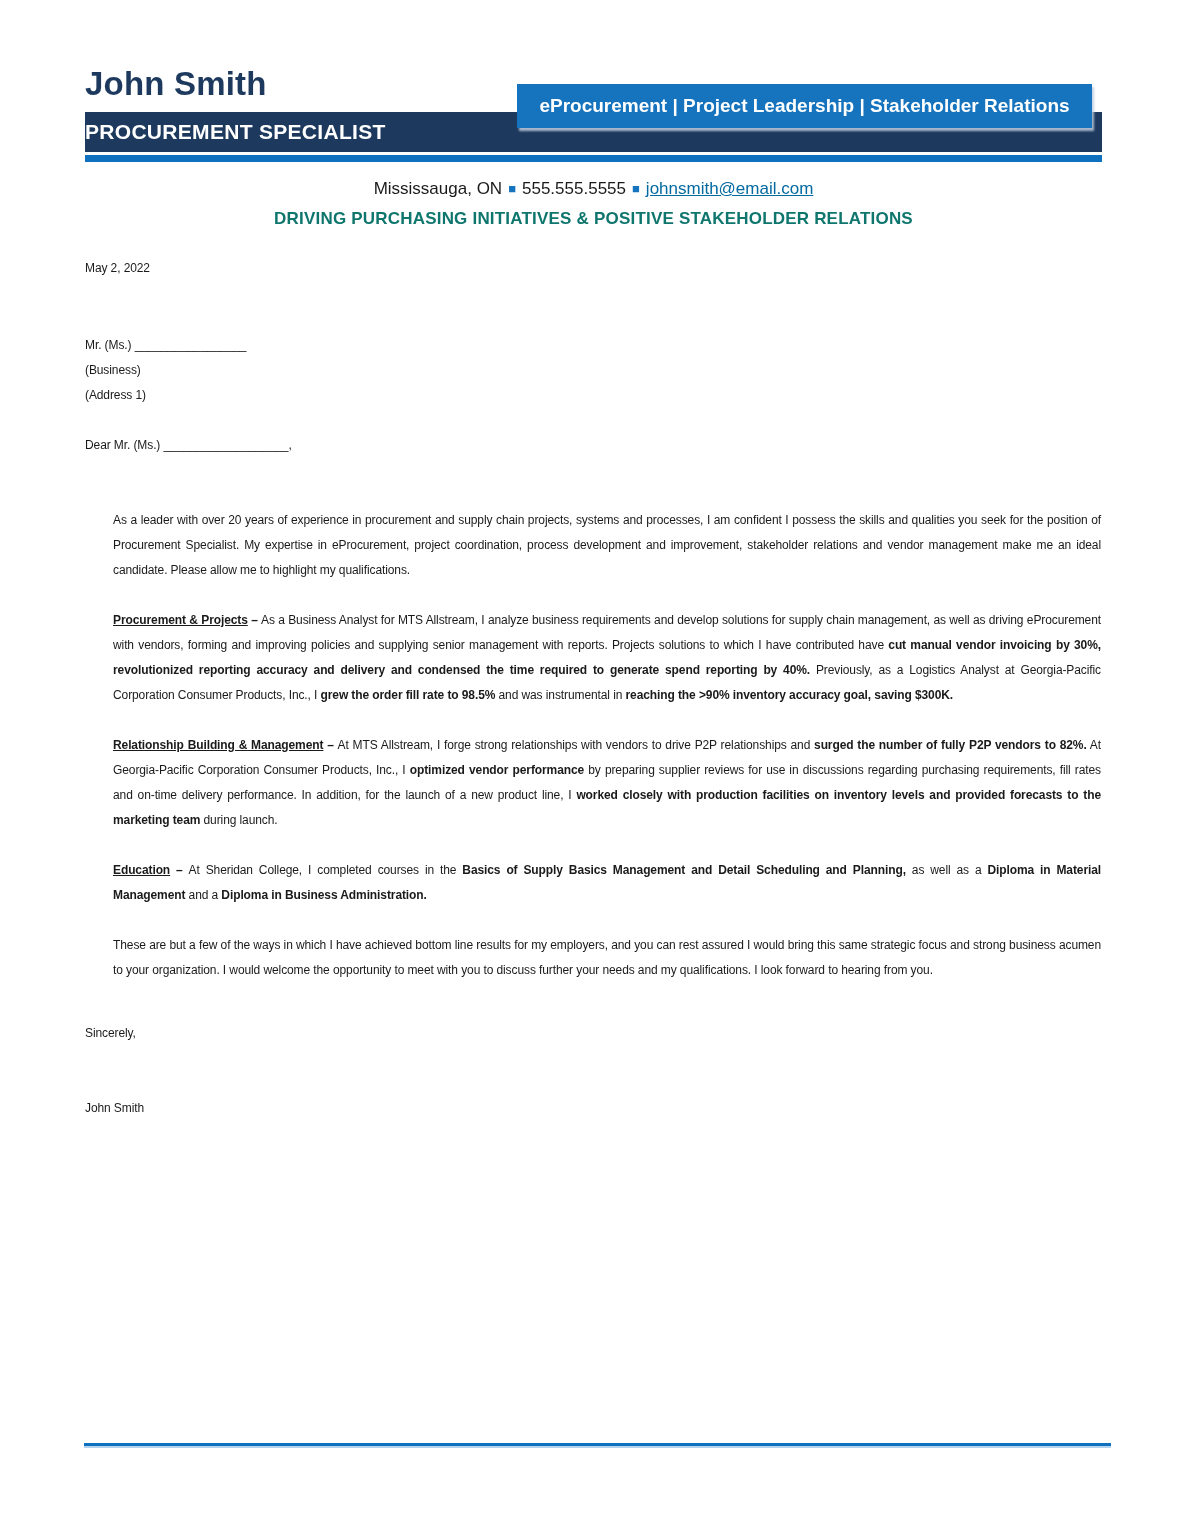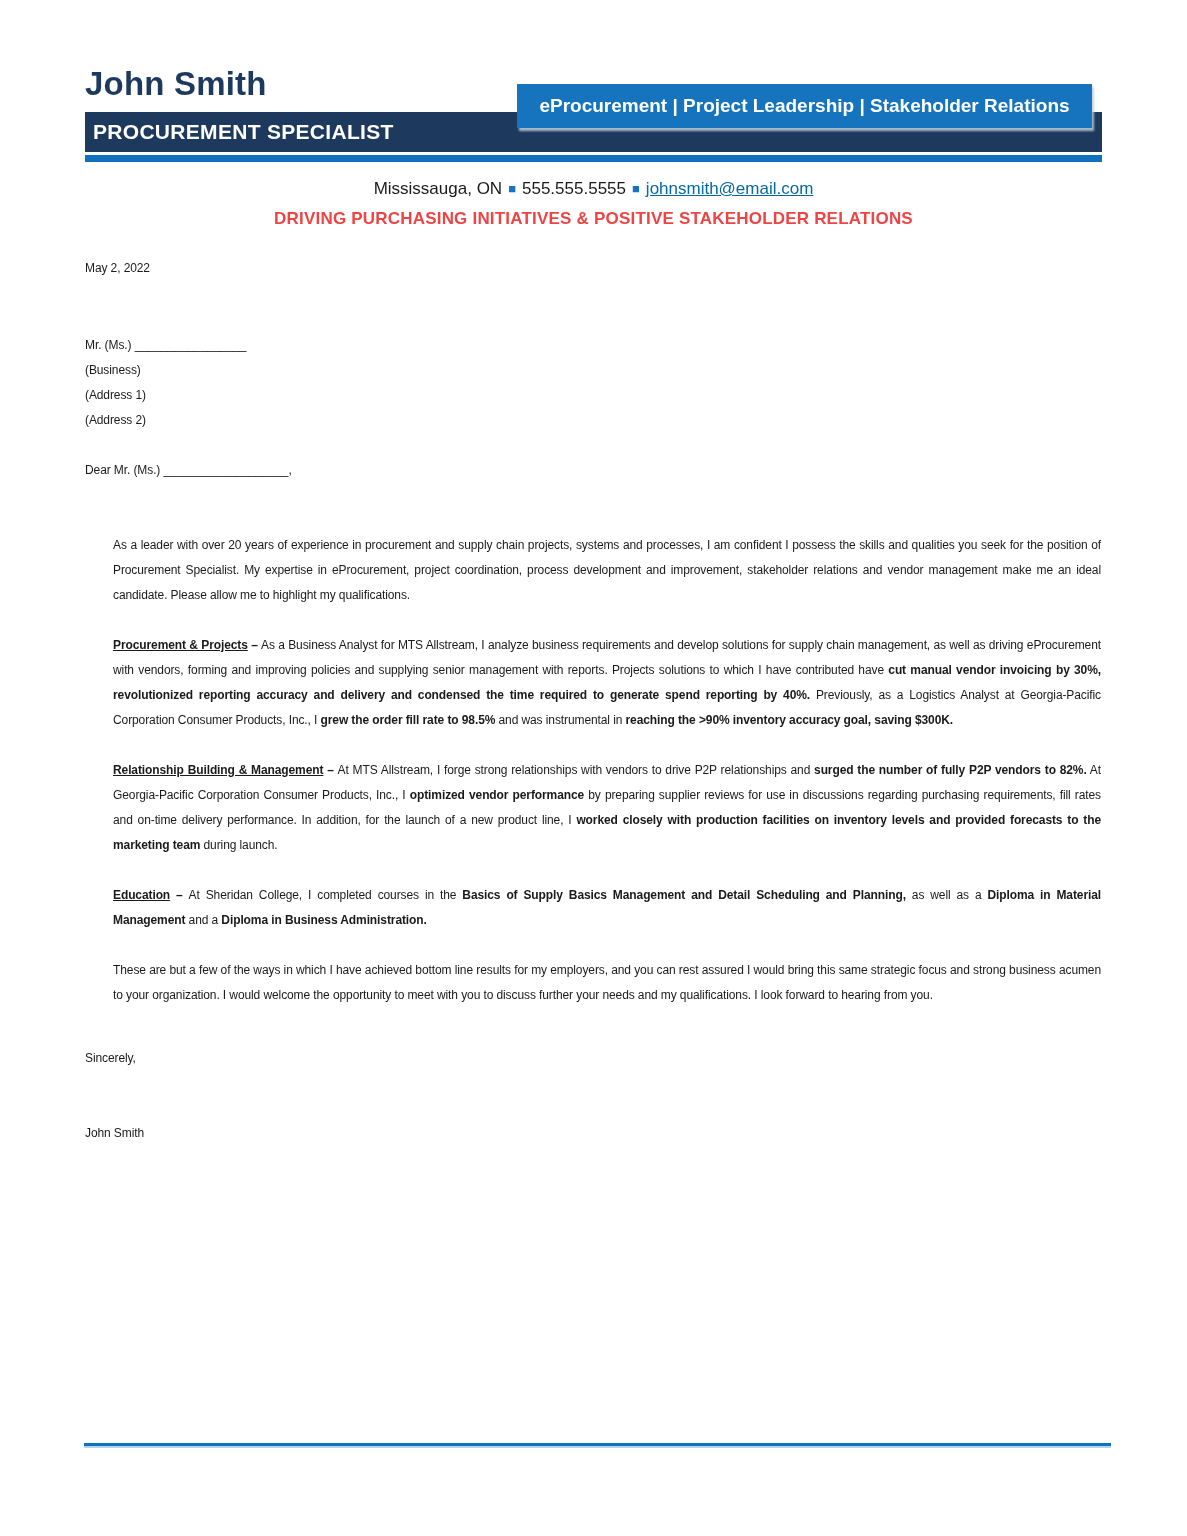--- a/index.html
+++ b/index.html
@@ -42,21 +42,20 @@
     white-space: nowrap;
   }
 
   .title-bar {
     position: absolute;
     left: 85px; top: 112px;
     width: 1017px; height: 40px;
     background: #1d3a5e;
     color: #ffffff;
     display: flex; align-items: center;
-    padding-left: 8px;
     font-size: 21px;
     font-weight: bold;
     letter-spacing: 0.3px;
     z-index: 1;
   }
 
   .accent-strip {
     position: absolute;
     left: 85px; top: 155px;
     width: 1017px; height: 7px;
@@ -84,21 +83,21 @@
     cursor: pointer;
   }
 
   .tagline {
     position: absolute;
     left: 0; top: 206px;
     width: 100%;
     text-align: center;
     font-size: 17px;
     font-weight: bold;
-    color: #ef4444;
+    color: #0f766e;
     letter-spacing: 0.2px;
     line-height: 25px;
   }
 
   
   .letter {
     margin: 0 86px 0 85px;   
     font-size: 12px;
     line-height: 25px;
     letter-spacing: -0.1px;
@@ -156,21 +155,20 @@
     <div class="tagline">DRIVING PURCHASING INITIATIVES &amp; POSITIVE STAKEHOLDER RELATIONS</div>
   </div>
 
   <div class="letter">
     <p class="date">May 2, 2022</p>
 
     <div class="recipient">
         <p class="line">Mr. (Ms.) _________________</p>
         <p class="line">(Business)</p>
         <p class="line">(Address 1)</p>
-        <p class="line">(Address 2)</p>
       </div>
 
     <p class="salutation">Dear Mr. (Ms.) ___________________,</p>
 
     <div class="body-paragraphs">
         <p class="para"><span>As a leader with over 20 years of experience in procurement and supply chain projects, systems and processes, I am confident I possess the skills and qualities you seek for the position of Procurement Specialist. My expertise in eProcurement, project coordination, process development and improvement, stakeholder relations and vendor management make me an ideal candidate. Please allow me to highlight my qualifications.</span></p>
         <p class="para"><span class="b u">Procurement &amp; Projects</span><span class="b"> – </span><span>As a Business Analyst for MTS Allstream, I analyze business requirements and develop solutions for supply chain management, as well as driving eProcurement with vendors, forming and improving policies and supplying senior management with reports. Projects solutions to which I have contributed have </span><span class="b">cut manual vendor invoicing by 30%, revolutionized reporting accuracy and delivery and condensed the time required to generate spend reporting by 40%.</span><span> Previously, as a Logistics Analyst at Georgia-Pacific Corporation Consumer Products, Inc., I </span><span class="b">grew the order fill rate to 98.5%</span><span> and was instrumental in </span><span class="b">reaching the &gt;90% inventory accuracy goal, saving $300K.</span></p>
         <p class="para"><span class="b u">Relationship Building &amp; Management</span><span class="b"> – </span><span>At MTS Allstream, I forge strong relationships with vendors to drive P2P relationships and </span><span class="b">surged the number of fully P2P vendors to 82%.</span><span> At Georgia-Pacific Corporation Consumer Products, Inc., I </span><span class="b">optimized vendor performance</span><span> by preparing supplier reviews for use in discussions regarding purchasing requirements, fill rates and on-time delivery performance. In addition, for the launch of a new product line, I </span><span class="b">worked closely with production facilities on inventory levels and provided forecasts to the marketing team</span><span> during launch.</span></p>
         <p class="para"><span class="b u">Education</span><span class="b"> – </span><span>At Sheridan College, I completed courses in the </span><span class="b">Basics of Supply Basics Management and Detail Scheduling and Planning,</span><span> as well as a </span><span class="b">Diploma in Material Management</span><span> and a </span><span class="b">Diploma in Business Administration.</span></p>
         <p class="para"><span>These are but a few of the ways in which I have achieved bottom line results for my employers, and you can rest assured I would bring this same strategic focus and strong business acumen to your organization. I would welcome the opportunity to meet with you to discuss further your needs and my qualifications. I look forward to hearing from you.</span></p>

